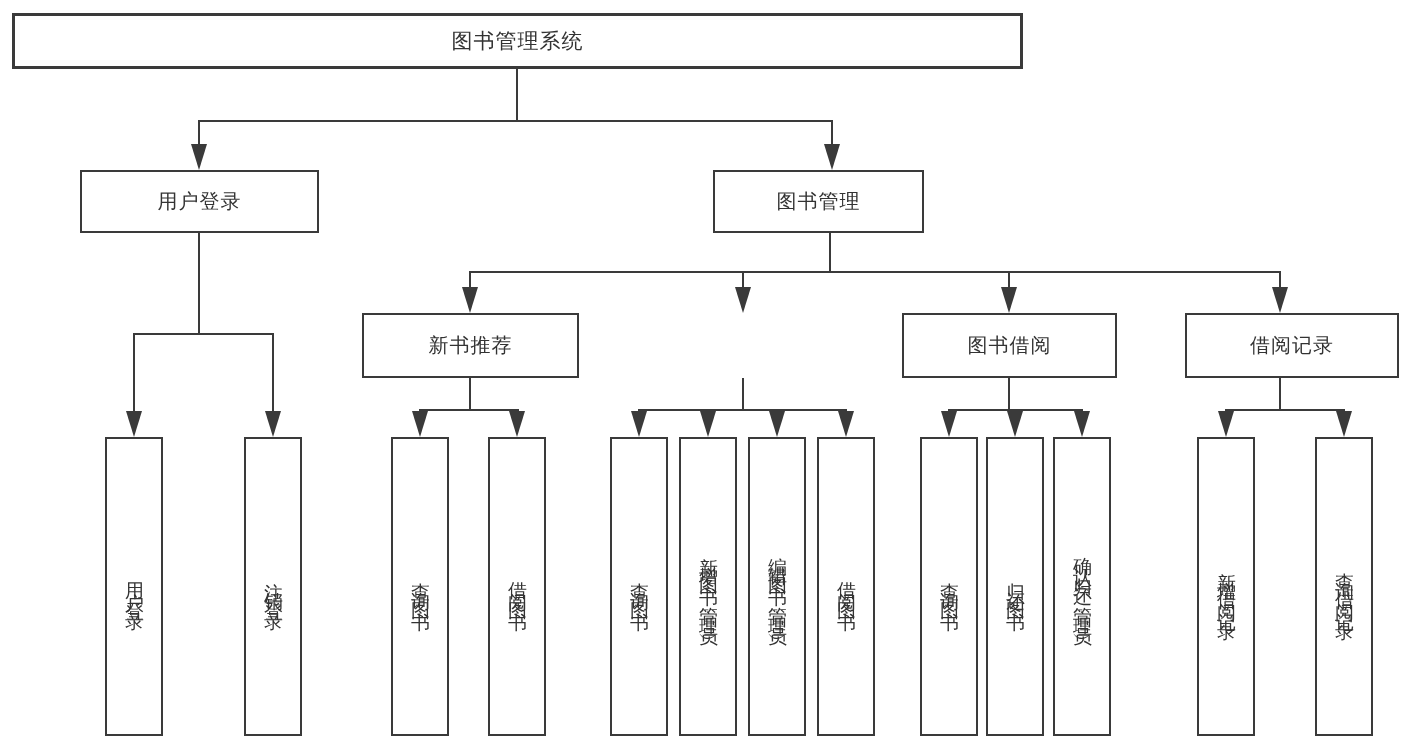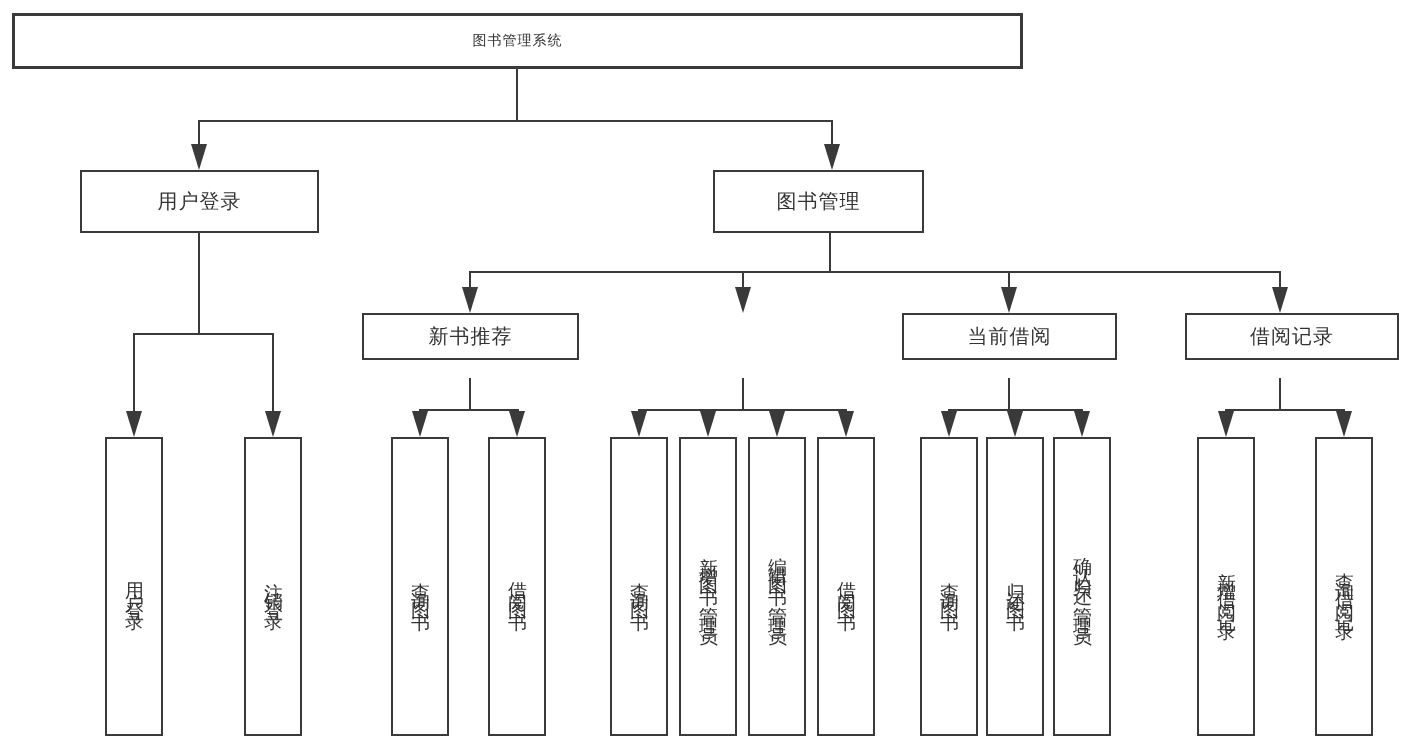--- a/index.html
+++ b/index.html
@@ -13,23 +13,23 @@
     font-family:"Liberation Sans","DejaVu Sans",sans-serif;
     color:var(--text,#333);
   }
   .box{
     position:absolute; box-sizing:border-box; background:#fff;
     border:2px solid var(--box-border,#3a3a3a);
     display:flex; align-items:center; justify-content:center;
   }
   .box.root{border-width:3px;}
   .hlabel{font-size:20px; letter-spacing:1px; white-space:nowrap;}
-  .root .hlabel{font-size:14px;}
+  .root .hlabel{font-size:21px;}
   .lvl2{top:170px; height:63px;}
-  .lvl3{top:313px; height:47px;}
+  .lvl3{top:313px; height:65px;}
   .leaf{top:437px; width:58px; height:299px;}
   .vtext{
     writing-mode:vertical-lr; text-orientation:mixed;
     font-size:19px; letter-spacing:10px; line-height:1.2; white-space:nowrap;
   }
   .line{position:absolute; background:var(--line,#3a3a3a);}
   .arrow{
     position:absolute; width:0; height:0;
     border-left:8px solid transparent; border-right:8px solid transparent;
     border-top:26px solid var(--line,#3a3a3a);
@@ -77,21 +77,21 @@
   <div class="arrow" style="left:735px;top:287px;"></div>
   <div class="line" style="left:1008px;top:271px;width:2px;height:20px;"></div>
   <div class="arrow" style="left:1001px;top:287px;"></div>
   <div class="line" style="left:1279px;top:271px;width:2px;height:20px;"></div>
   <div class="arrow" style="left:1272px;top:287px;"></div>
 
   <div class="box lvl3" style="left:362px;width:217px;">
     <span class="hlabel">新书推荐</span>
   </div>
   <div class="box lvl3" style="left:902px;width:215px;">
-    <span class="hlabel">当前借阅</span>
+    <span class="hlabel">图书借阅</span>
   </div>
   <div class="box lvl3" style="left:1173px;width:214px;margin-left:12px;">
     <span class="hlabel">借阅记录</span>
   </div>
 
   <div class="line" style="left:469px;top:378px;width:2px;height:33px;"></div>
   <div class="line" style="left:419px;top:409px;width:100px;height:2px;"></div>
   <div class="line" style="left:419px;top:409px;width:2px;height:6px;"></div>
   <div class="arrow" style="left:412px;top:411px;"></div>
   <div class="line" style="left:516px;top:409px;width:2px;height:6px;"></div>

